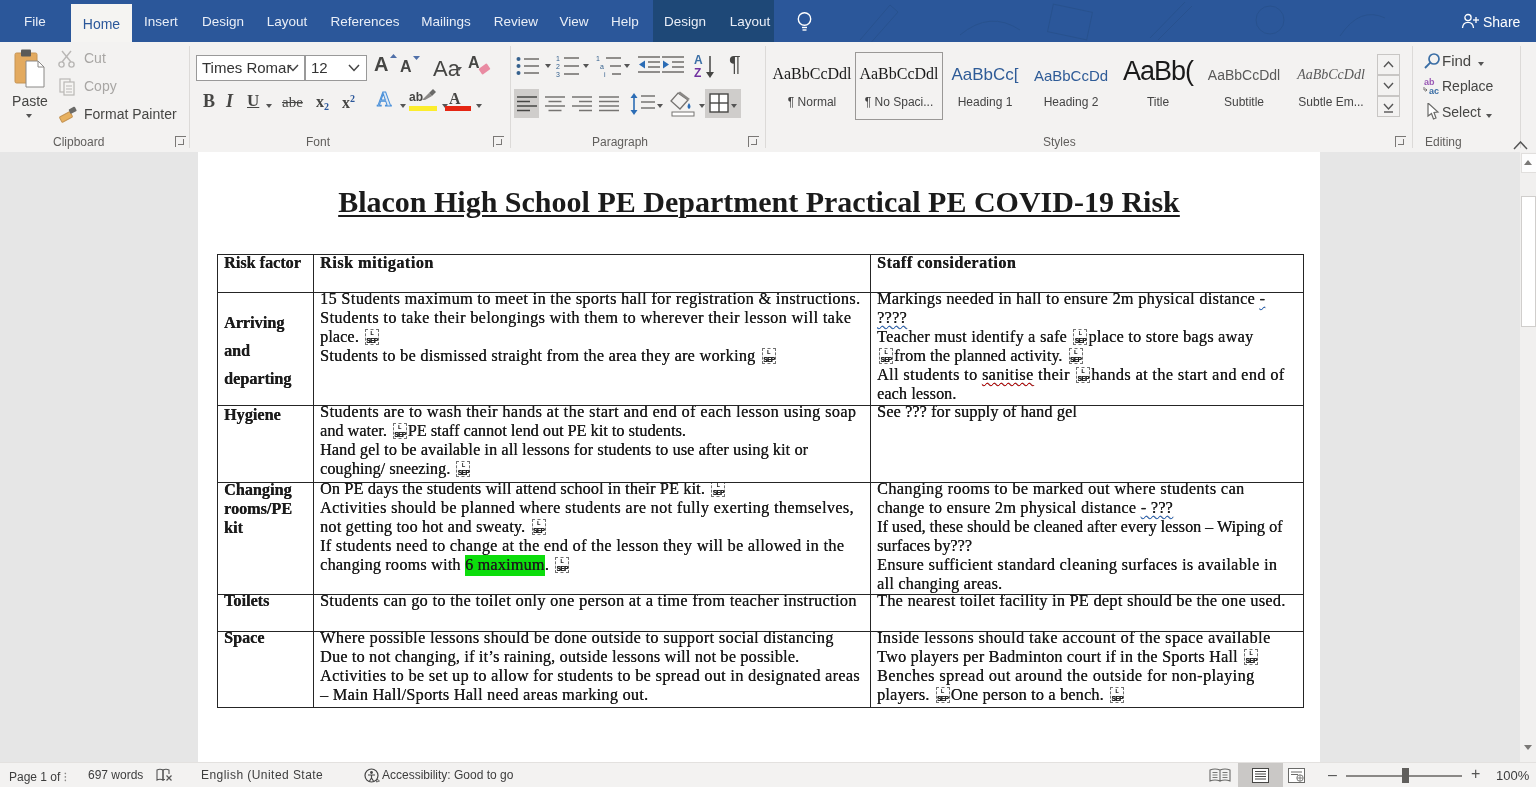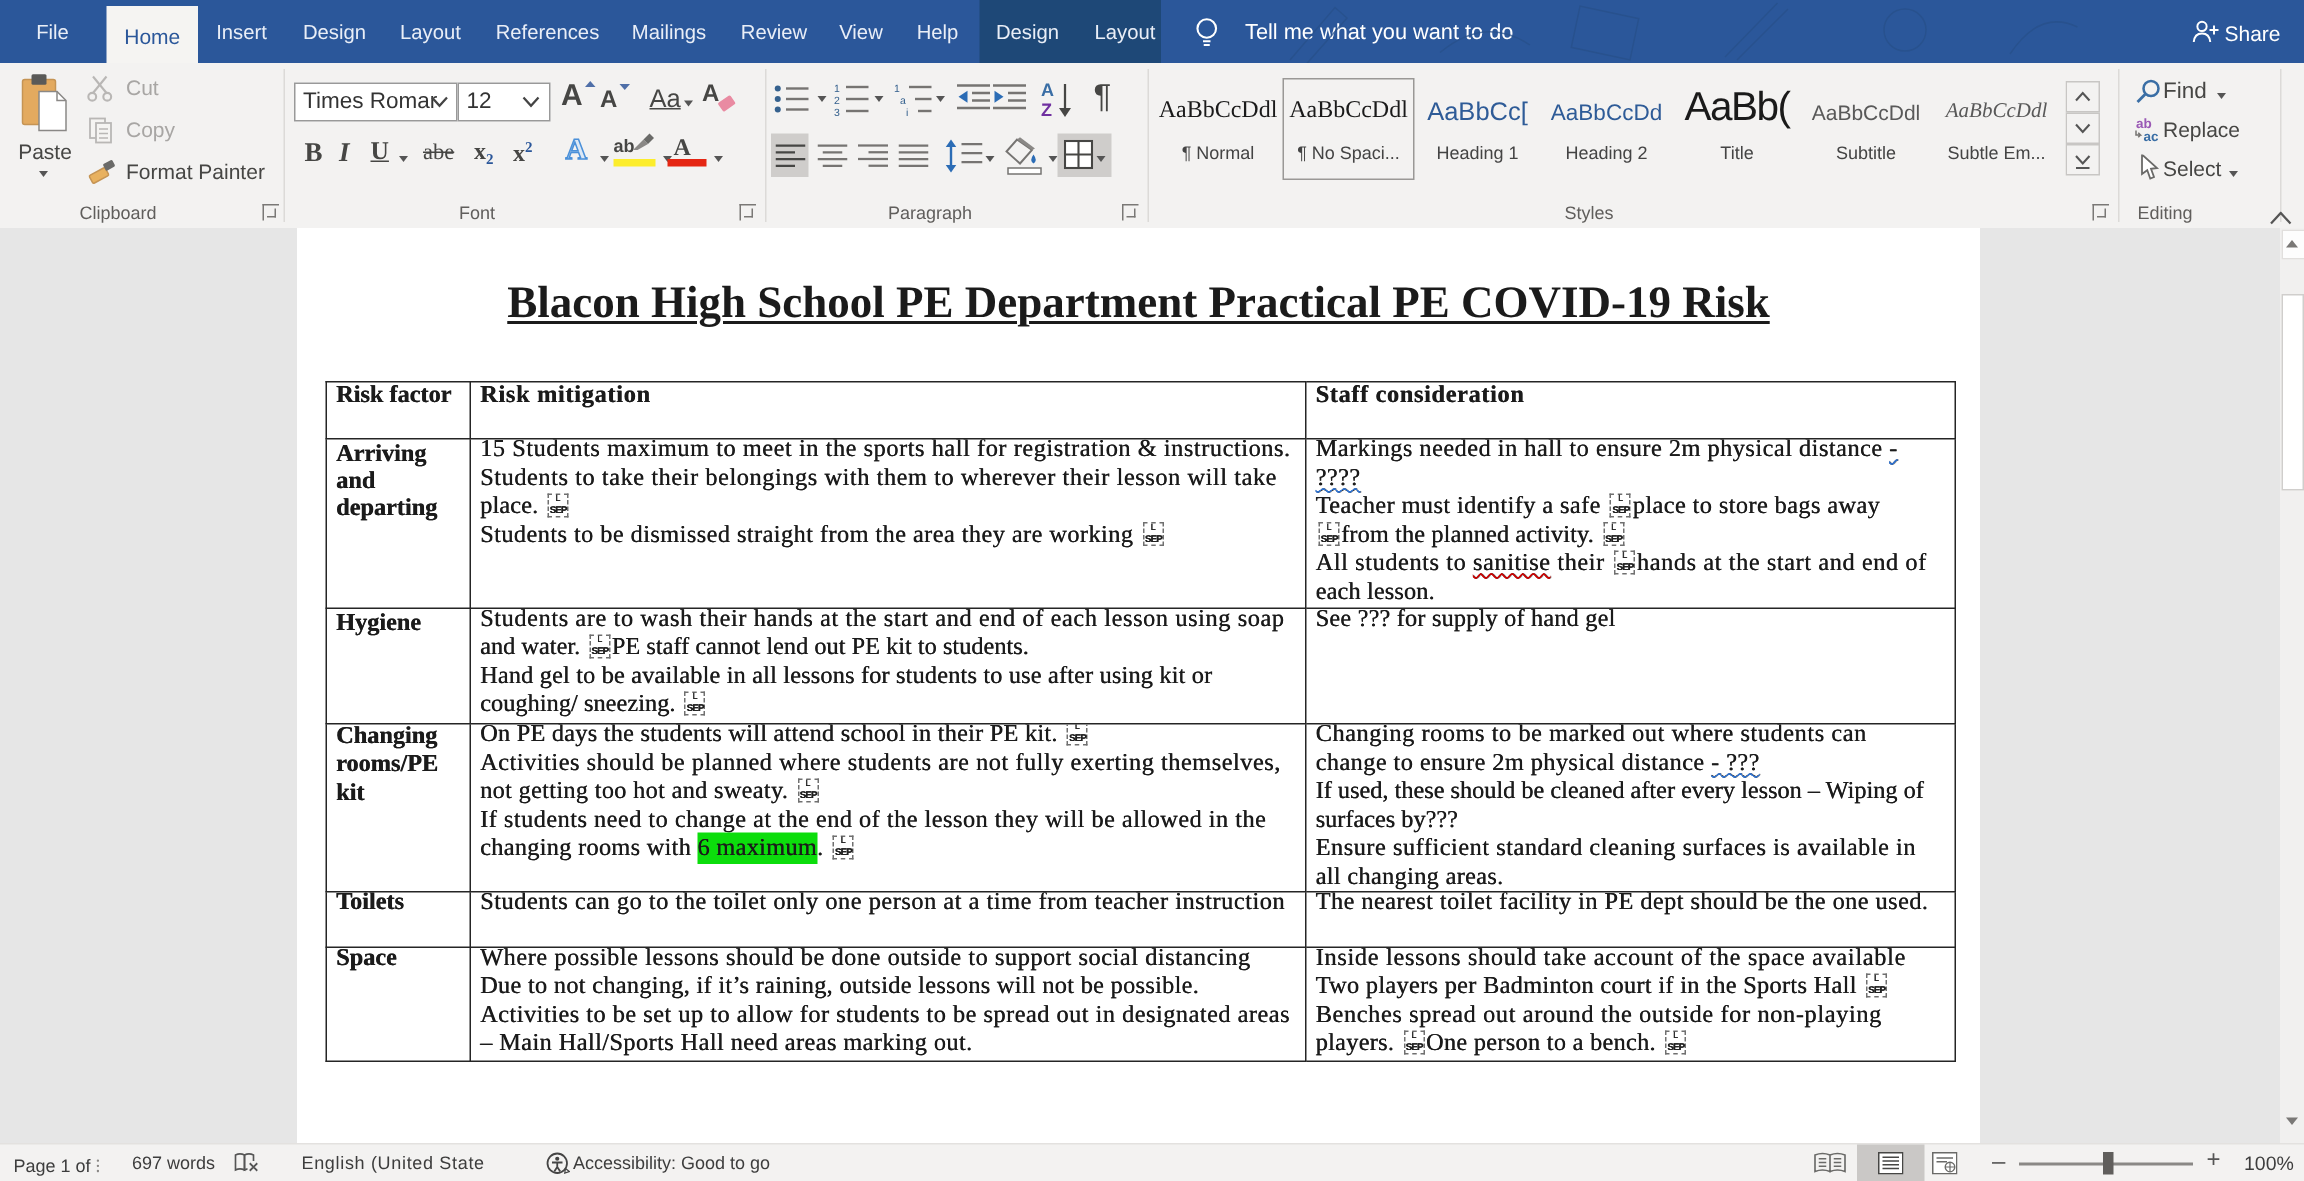--- a/index.html
+++ b/index.html
@@ -62,21 +62,20 @@
   <div class="tab" style="left:551px;width:46px;">View</div>
   <div class="tab" style="left:602px;width:46px;">Help</div>
   <div class="tab" style="left:657px;width:56px;">Design</div>
   <div class="tab" style="left:722px;width:56px;">Layout</div>
   <div id="hometab">Home</div>
   <svg class="abs" style="left:796px;top:11px;" width="17" height="23" viewBox="0 0 17 23">
     <circle cx="8.5" cy="8" r="6.2" fill="none" stroke="#fff" stroke-width="1.4"></circle>
     <line x1="6" y1="16.5" x2="11" y2="16.5" stroke="#fff" stroke-width="1.4"></line>
     <line x1="6.5" y1="19" x2="10.5" y2="19" stroke="#fff" stroke-width="1.4"></line>
   </svg>
-  <div id="tellme">Tell me what you want to do</div>
   <svg class="abs" style="left:1461px;top:13px;" width="19" height="16" viewBox="0 0 19 16">
     <circle cx="7" cy="4.6" r="3.1" fill="none" stroke="#fff" stroke-width="1.3"></circle>
     <path d="M1.5 15 Q2 9.3 7 9.3 Q12 9.3 12.5 15" fill="none" stroke="#fff" stroke-width="1.3"></path>
     <line x1="15" y1="4" x2="15" y2="10" stroke="#fff" stroke-width="1.3"></line>
     <line x1="12" y1="7" x2="18" y2="7" stroke="#fff" stroke-width="1.3"></line>
   </svg>
   <div id="share">Share</div>
   <svg class="abs" style="left:820px;top:0;" width="640" height="42" viewBox="0 0 640 42" fill="none" stroke="#27508a" stroke-width="1" opacity="0.75">
     <path d="M40 40 L70 5 L78 12 L48 46"></path>
     <path d="M140 35 q30 -25 60 -5"></path>
@@ -150,21 +149,21 @@
       </svg>
   </div>
   <div class="abs ric" style="left:374px;top:11px;font-size:20px;font-weight:600;">A</div>
   <svg class="abs" style="left:389px;top:11px;" width="9" height="7" viewBox="0 0 9 7">
       <path d="M1 5 L4.5 1 L8 5 z" fill="#4f6fa8"></path>
     </svg>
   <div class="abs ric" style="left:400px;top:16px;font-size:16px;font-weight:600;">A</div>
   <svg class="abs" style="left:412px;top:13px;" width="9" height="7" viewBox="0 0 9 7">
       <path d="M1 1 L4.5 5 L8 1 z" fill="#4f6fa8"></path>
     </svg>
-  <div class="abs ric" style="left:433px;top:14px;font-size:17px;text-decoration:underline;">Aa</div>
+  <div class="abs ric" style="left:433px;top:14px;font-size:22px;">Aa</div>
   <div class="caretabs" style="left:456px;top:25px;"></div>
   <div class="abs ric" style="left:468px;top:12px;font-size:16px;font-weight:600;">A</div>
   <svg class="abs" style="left:477px;top:20px;" width="17" height="14" viewBox="0 0 17 14">
     <rect x="2" y="3" width="10" height="7" rx="1" fill="#e98ba2" transform="rotate(-35 8 6)"></rect>
   </svg>
   <div class="abs ric b" style="left:203px;top:49px;font-size:18px;font-family:'Liberation Serif',serif;">B</div>
   <div class="abs ric" style="left:226px;top:49px;font-size:18px;font-style:italic;font-family:'Liberation Serif',serif;font-weight:600;">I</div>
   <div class="abs ric" style="left:247px;top:49px;font-size:17px;text-decoration:underline;font-family:'Liberation Serif',serif;font-weight:600;">U</div>
   <div class="caretabs" style="left:266px;top:62px;"></div>
   <div class="abs ric" style="left:282px;top:52px;font-size:15px;text-decoration:line-through;font-family:'Liberation Serif',serif;">abe</div>
@@ -392,21 +391,21 @@
             </td>
         <td class="b">
               <div class="wh" style="letter-spacing:0.48px;">Risk mitigation</div>
             </td>
         <td class="b">
               <div class="wh" style="letter-spacing:0.44px;">Staff consideration</div>
             </td>
       </tr>
       <tr style="height:113px;">
         <td class="b">
-              <div class="w1" style="line-height:18px;margin-top:0;">Arriving and departing</div>
+              <div class="w1" style="line-height:28px;margin-top:16px;">Arriving and departing</div>
             </td>
         <td>
               <div class="w">
             <div class="nw" style="letter-spacing:0.38px;">15 Students maximum to meet in the sports hall for registration &amp; instructions.</div>
             <div class="nw" style="letter-spacing:0.39px;">Students to take their belongings with them to wherever their lesson will take</div>
             <div class="nw" style="letter-spacing:0.1px;">place. <span class="sep"><u>L</u><i>SEP</i></span></div>
             <div class="nw" style="letter-spacing:0.3px;">Students to be dismissed straight from the area they are working <span class="sep"><u>L</u><i>SEP</i></span></div>
               </div>
             </td>
         <td>

